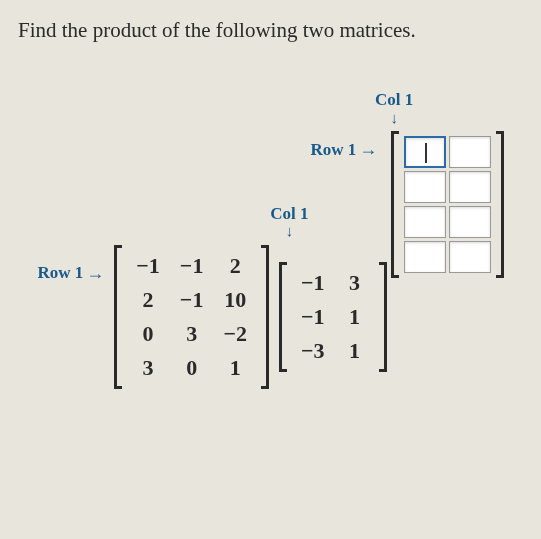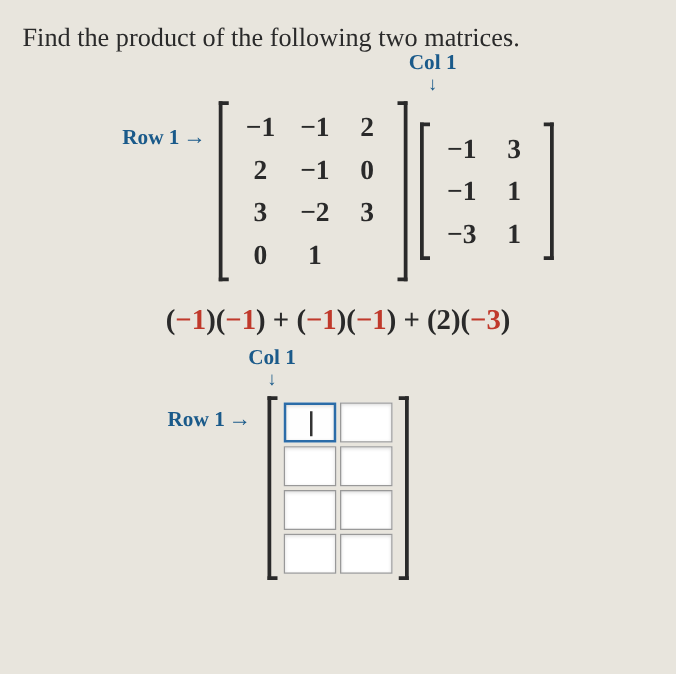--- a/index.html
+++ b/index.html
@@ -7,21 +7,21 @@
       width: 541px;
       height: 539px;
       background: #e8e5dd;
       font-family: Georgia, 'Times New Roman', serif;
       color: #2a2a2a;
       padding: 18px 18px 10px 18px;
       overflow: hidden;
     }
     .question {
       font-size: 21px;
-      margin-bottom: 2px;
+      margin-bottom: 18px;
     }
     .content {
       text-align: center;
       font-weight: bold;
     }
     .matrices-row {
       display: inline-flex;
       align-items: center;
       gap: 10px;
       position: relative;
@@ -152,20 +152,21 @@
     </div>
 
     <div class="matrix">
       <div class="bracket-left"></div>
       <div class="matrix-grid m1" id="matrix-a-grid">
           <div class="cell">−1</div>
           <div class="cell">−1</div>
           <div class="cell">2</div>
           <div class="cell">2</div>
           <div class="cell">−1</div>
+          <div class="cell">10</div>
           <div class="cell">0</div>
           <div class="cell">3</div>
           <div class="cell">−2</div>
           <div class="cell">3</div>
           <div class="cell">0</div>
           <div class="cell">1</div>
         </div>
       <div class="bracket-right"></div>
     </div>
 
@@ -177,21 +178,20 @@
           <div class="cell">−1</div>
           <div class="cell">1</div>
           <div class="cell">−3</div>
           <div class="cell">1</div>
         </div>
       <div class="bracket-right"></div>
     </div>
 
   </div>
 
-  <div class="partial" id="partial-calc"><span>(</span><span class="neg">−1</span><span>)(</span><span class="neg">−1</span><span>) + (</span><span class="neg">−1</span><span>)(</span><span class="neg">−1</span><span>) + (2)(</span><span class="neg">−3</span><span>)</span></div>
 
   <div class="result-wrap">
 
     <div class="result-col-label">
       <span>Col 1</span>
       <span class="arrow-down">↓</span>
     </div>
 
     <div class="result-row-label">
       <span>Row 1</span>

